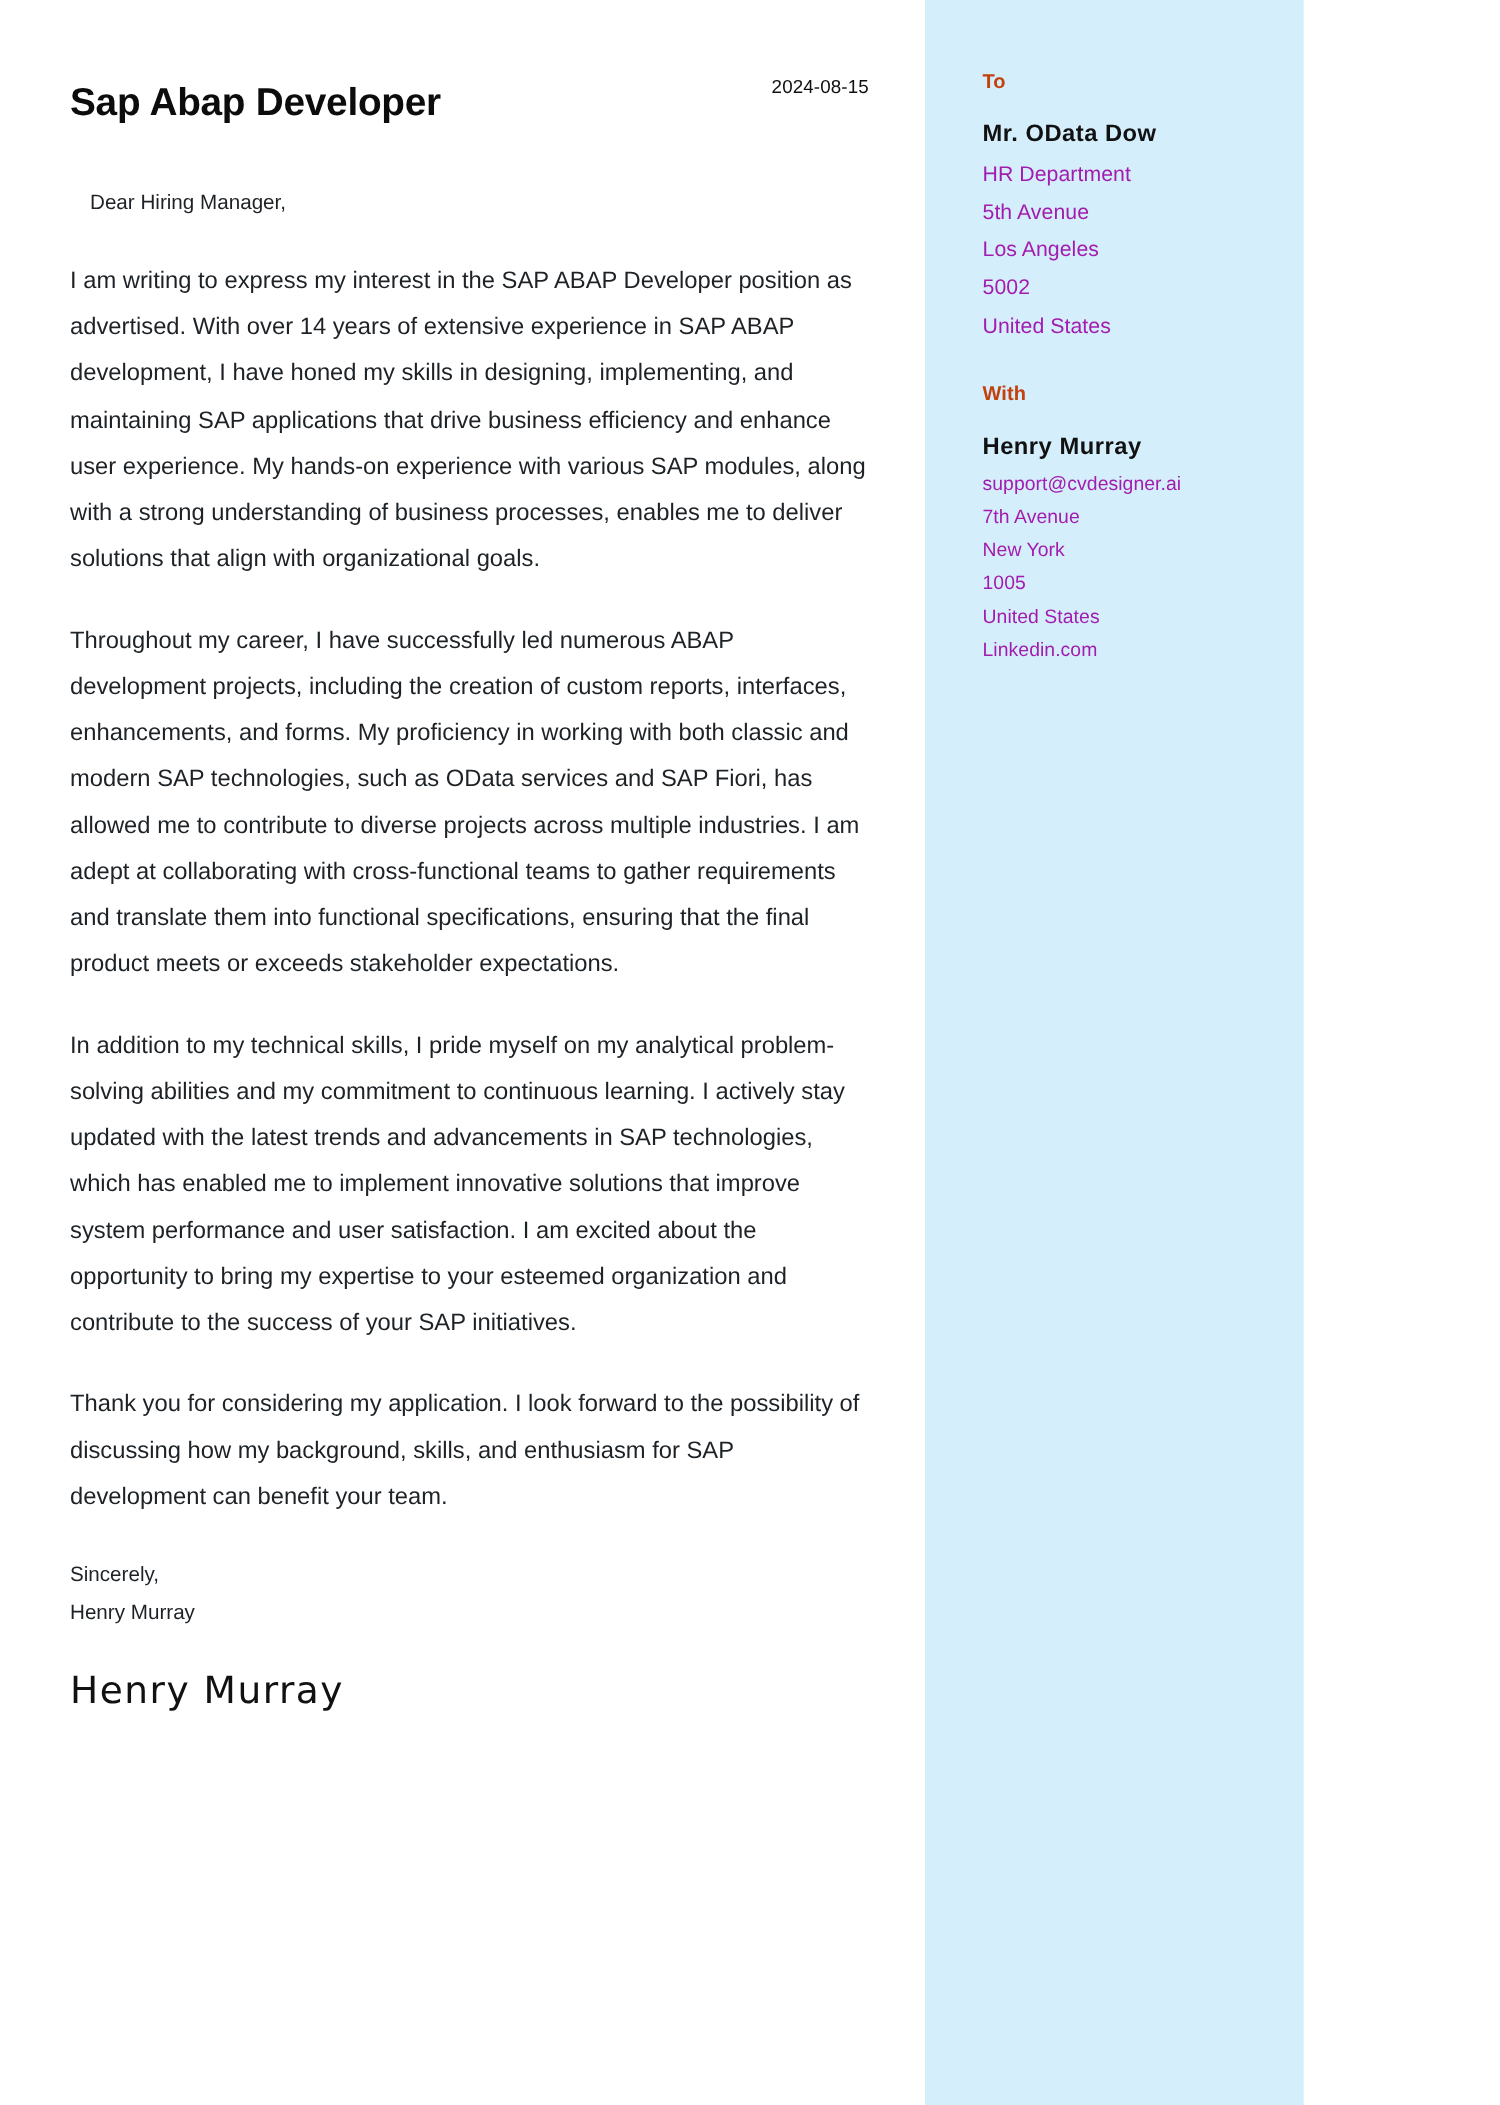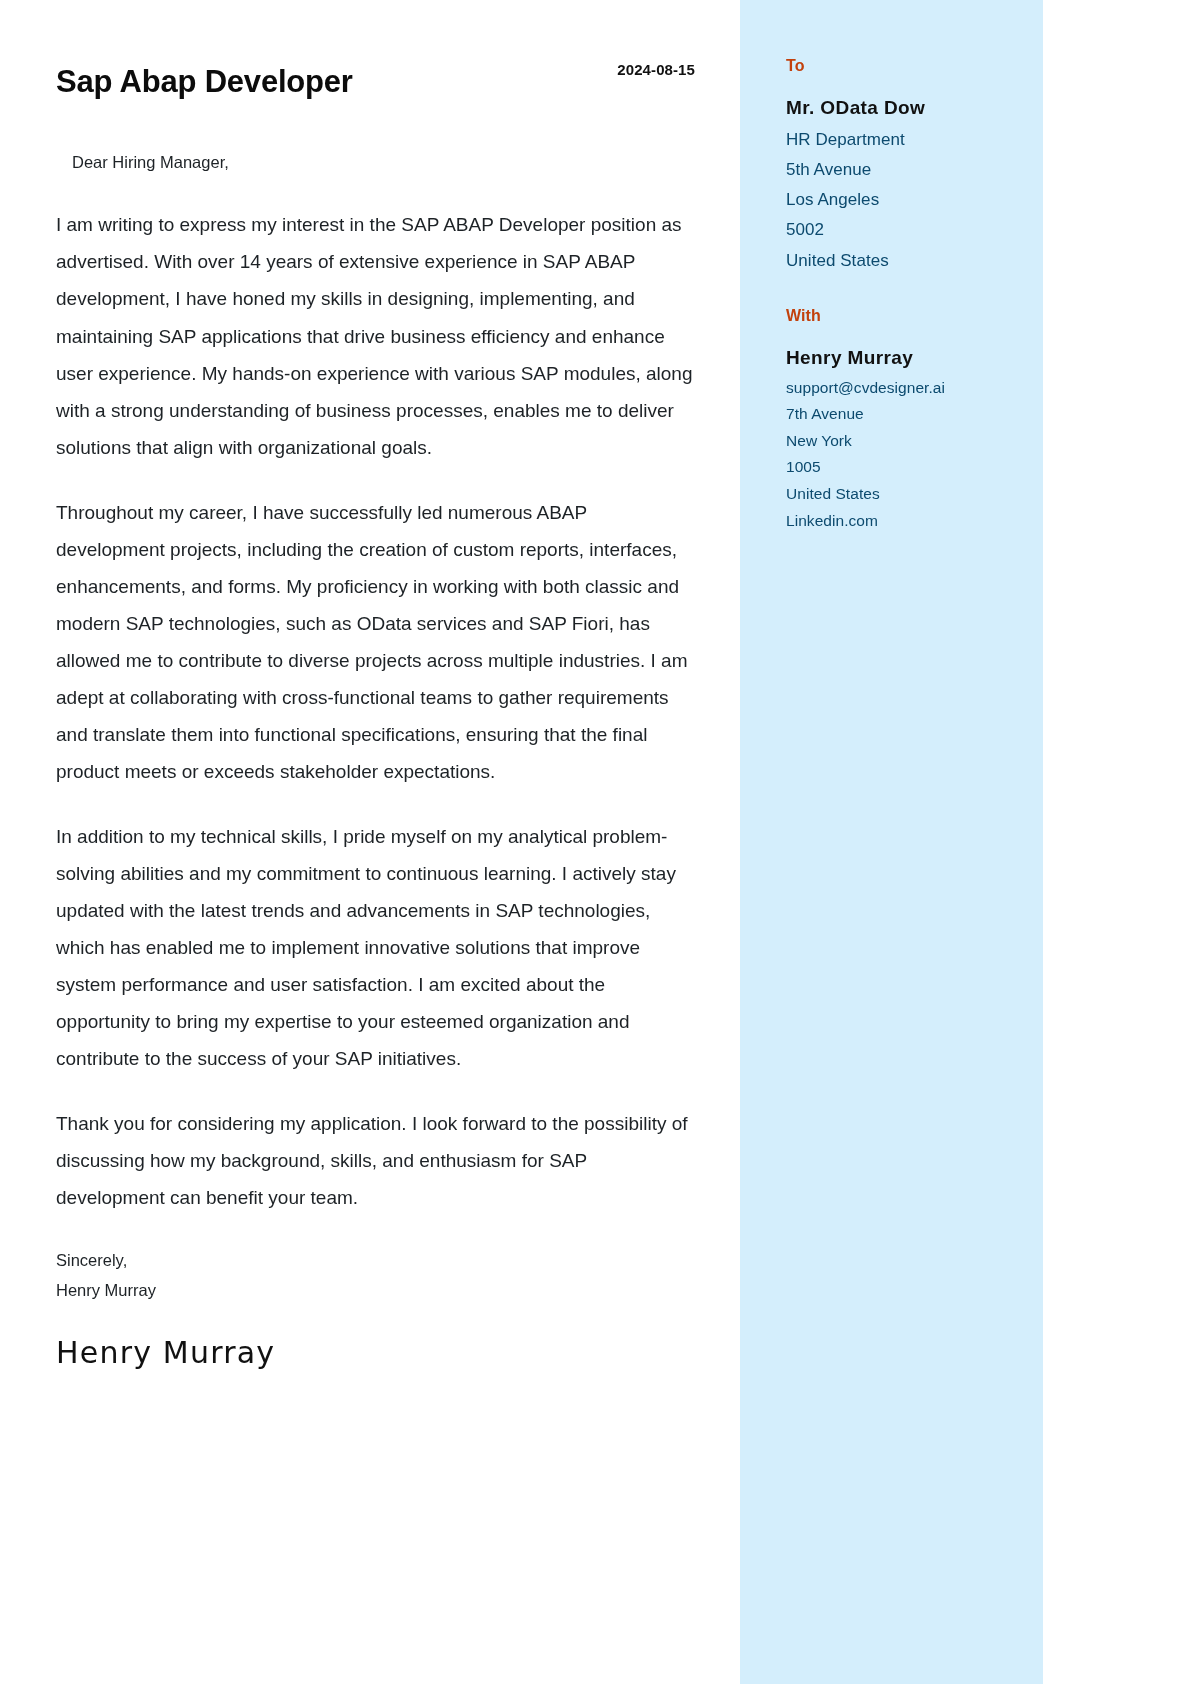--- a/index.html
+++ b/index.html
@@ -51,21 +51,21 @@
     font-size: 19px;
     font-weight: bold;
     color: #111111;
     line-height: 1.55;
     letter-spacing: 0.4px;
     margin: 0 0 2px 0;
   }
 
   .side-line {
     font-size: 17px;
-    color: #0c4a6e;
+    color: #a21caf;
     line-height: 1.78;
     letter-spacing: 0.05px;
   }
 
   .side-line.small {
     font-size: 15.5px;
     line-height: 1.72;
   }
 
   
@@ -90,21 +90,21 @@
     font-weight: bold;
     color: #0c0c0c;
     letter-spacing: -0.2px;
     line-height: 1.2;
     margin: 0;
     padding-top: 8px;
   }
 
   .doc-date {
     font-size: 15px;
-    font-weight: bold;
+    font-weight: normal;
     color: #111111;
     white-space: nowrap;
     padding-top: 6px;
     letter-spacing: 0.1px;
   }
 
   .body-copy {
     margin-top: 46px;
   }
 

